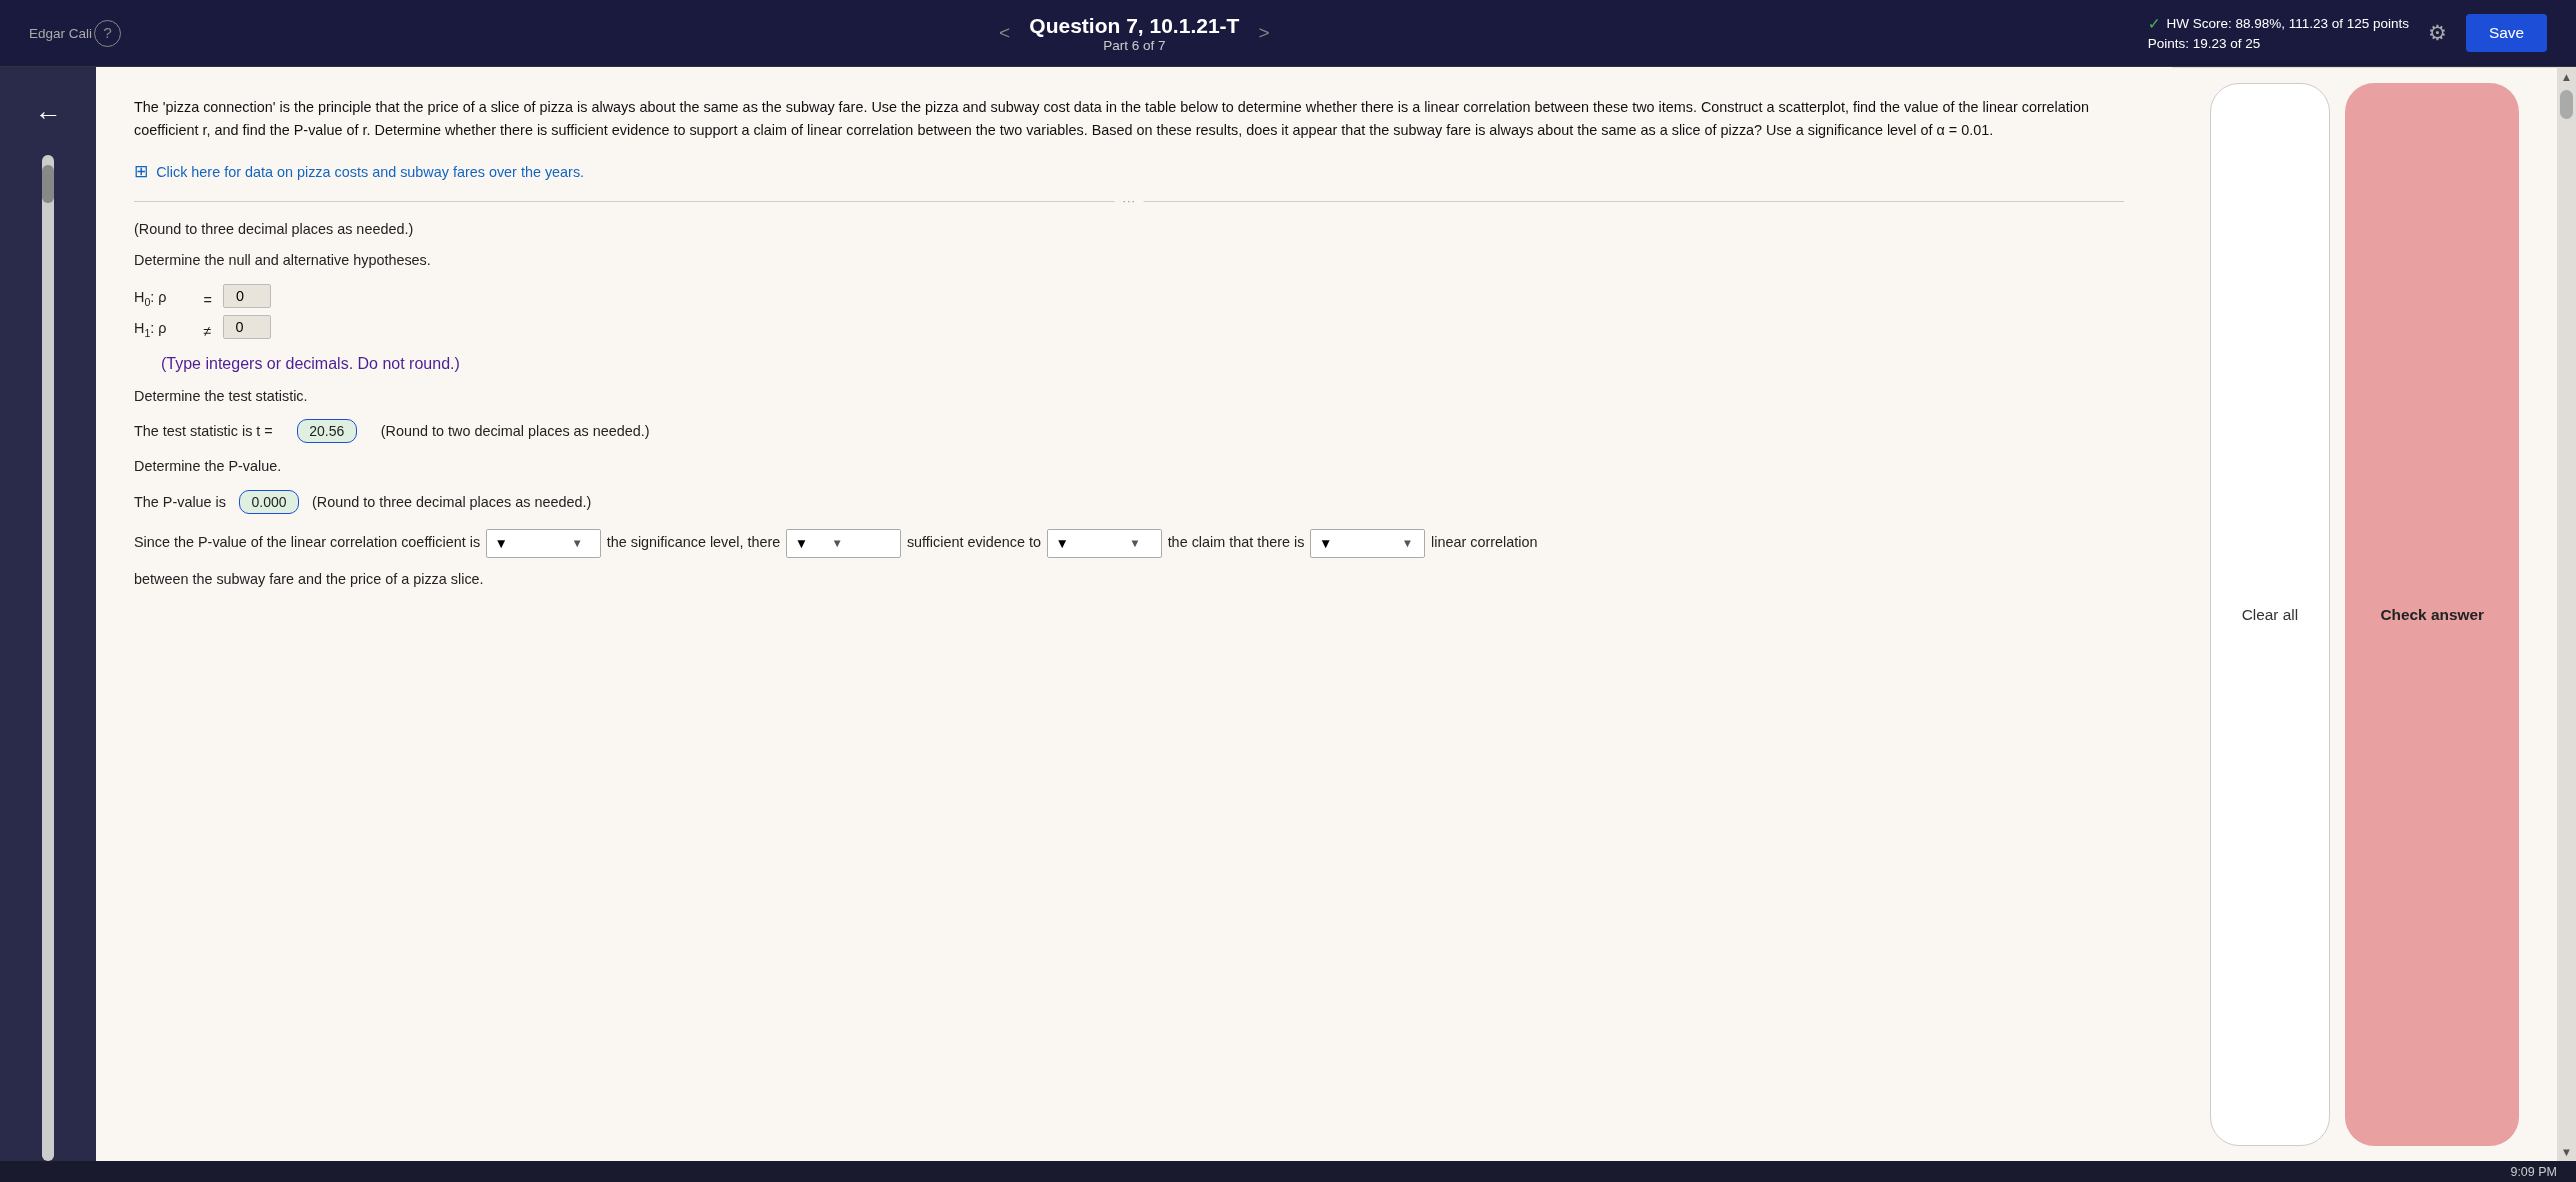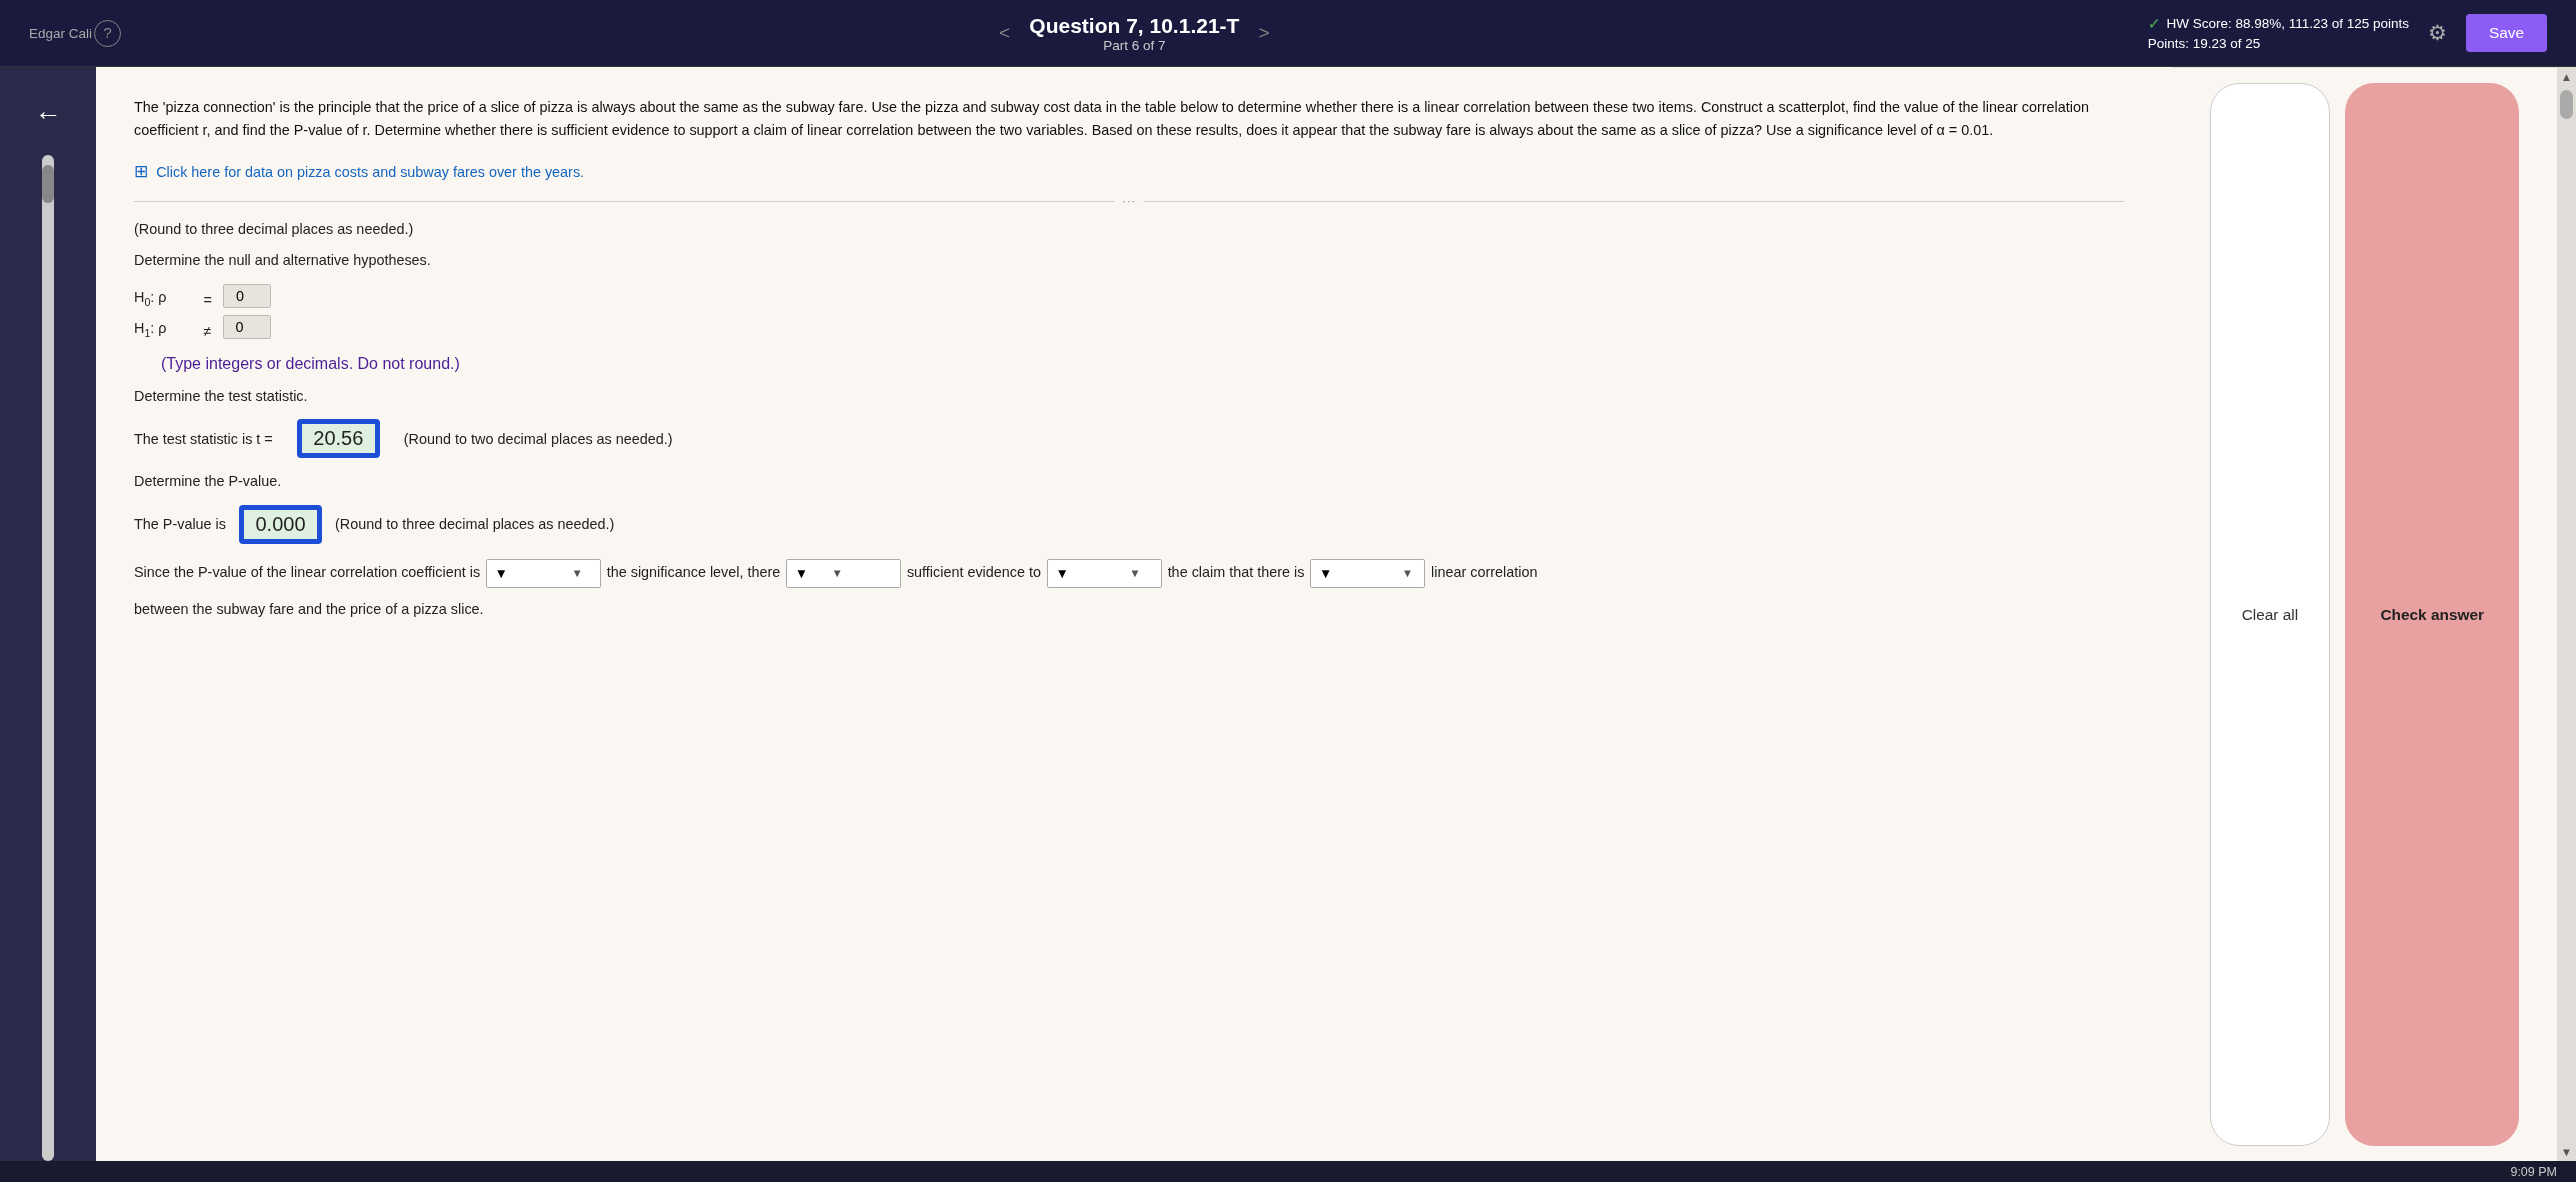--- a/index.html
+++ b/index.html
@@ -76,21 +76,21 @@
     .hw-score .score-line {
       display: flex;
       align-items: center;
       gap: 5.8px;
     }
     .check-icon {
       color: #4CAF50;
       font-size: 15.4px;
     }
     .save-btn {
-      background: #8b5cf6;
+      background: #1d4ed8;
       color: white;
       border: none;
       padding: 9.6px 23px;
       font-size: 15.4px;
       cursor: pointer;
       border-radius: 3.8px;
     }
     .settings-icon {
       color: #aaa;
       font-size: 21px;
@@ -244,24 +244,24 @@
       font-size: 14.4px;
       color: #222;
       margin-bottom: 15.4px;
       display: flex;
       align-items: center;
       gap: 24px;
       flex-wrap: wrap;
     }
     .answer-box {
       background: #e0f0e0;
-      border: 5px solid #1d4ed8;
+      border: 1px solid #1d4ed8;
       padding: 2.9px 11.5px;
-      font-size: 20px;
-      border-radius: 4px;
+      font-size: 14px;
+      border-radius: 10px;
       color: #222;
     }
 
     .pvalue-row {
       font-size: 14.4px;
       color: #222;
       margin-bottom: 15.4px;
       display: flex;
       align-items: center;
       gap: 13px;

